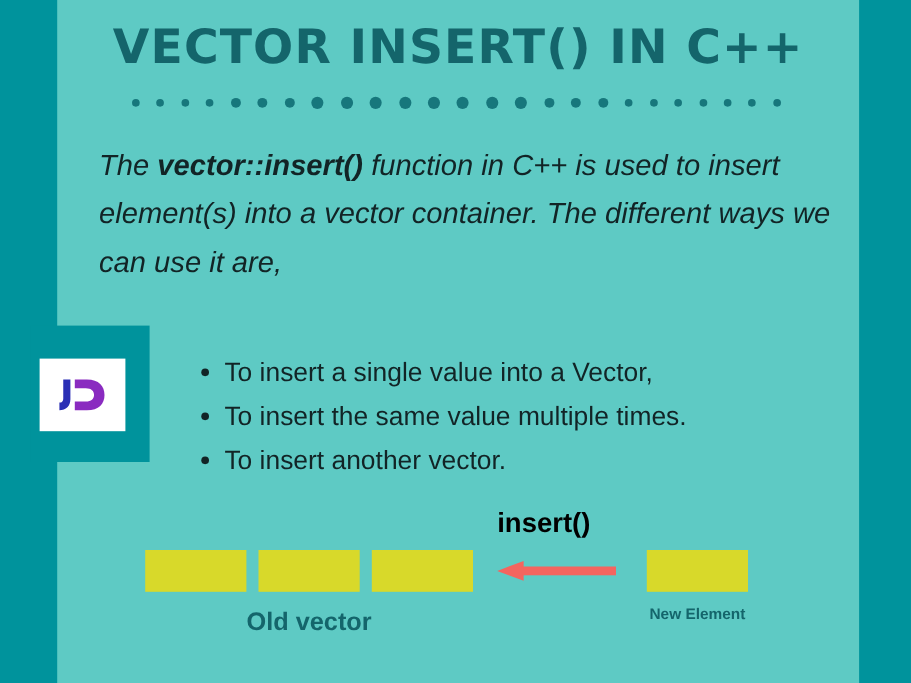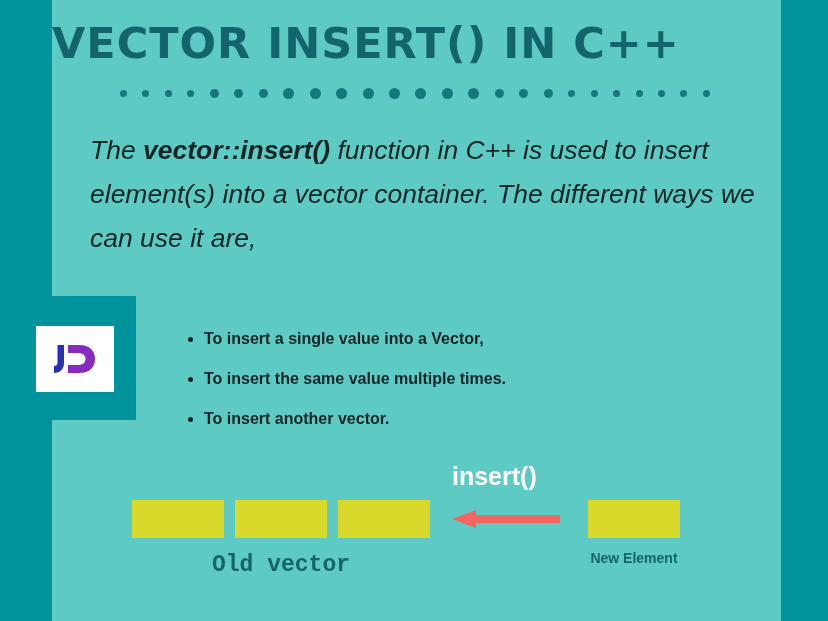--- a/index.html
+++ b/index.html
@@ -28,20 +28,21 @@
     width: 729px;
     height: 621px;
     background: #5ecac4;
   }
   
   .title {
     position: absolute;
     left: 52px;
     top: 18px;
     width: 729px;
+    text-align: center;
     font-size: 43px;
     font-weight: bold;
     letter-spacing: 1px;
     color: #14656b;
     font-family: "DejaVu Sans", sans-serif;
   }
   
   .dots {
     position: absolute;
     left: 120px;
@@ -97,38 +98,37 @@
   }
   .logo-card svg { display: block; }
 
   
   .bullets {
     position: absolute;
     left: 176px;
     top: 320px;
     width: 560px;
     color: #122426;
-    font-size: 16px;
+    font-size: 24px;
     line-height: 38px;
-    font-weight: bold;
   }
   .bullets ul {
     margin: 0;
     padding-left: 28px;
   }
   .bullets li { margin: 0 0 2px 0; }
 
   
   .insert-label {
     position: absolute;
     left: 452px;
     top: 462px;
     font-size: 25px;
     font-weight: bold;
-    color: #ffffff;
+    color: #000000;
   }
   .vec-box {
     position: absolute;
     top: 500px;
     width: 92px;
     height: 38px;
     background: #d8d92a;
   }
   .vb1 { left: 132px; }
   .vb2 { left: 235px; }
@@ -163,21 +163,20 @@
 
   .cap-old {
     position: absolute;
     left: 132px;
     top: 552px;
     width: 298px;
     text-align: center;
     font-size: 23px;
     font-weight: bold;
     color: #14656b;
-    font-family: Liberation Mono, monospace;
   }
   .cap-new {
     position: absolute;
     left: 524px;
     top: 550px;
     width: 220px;
     text-align: center;
     font-size: 14px;
     font-weight: bold;
     color: #14656b;

